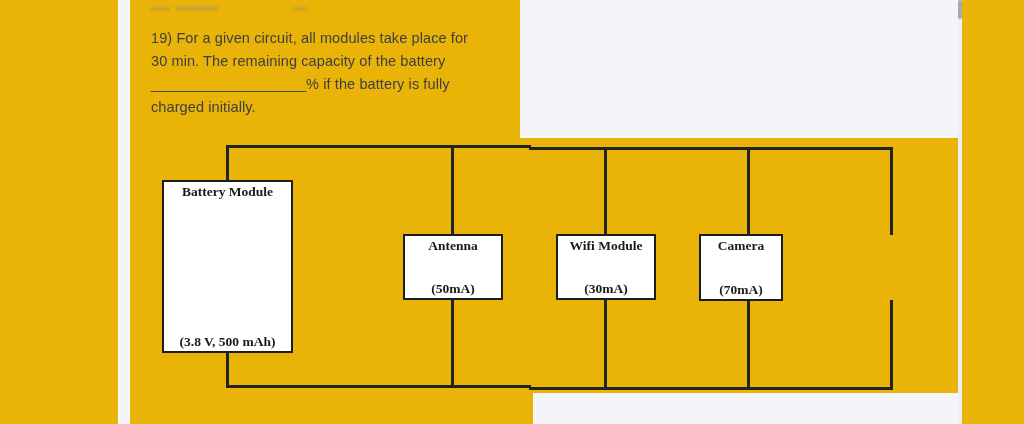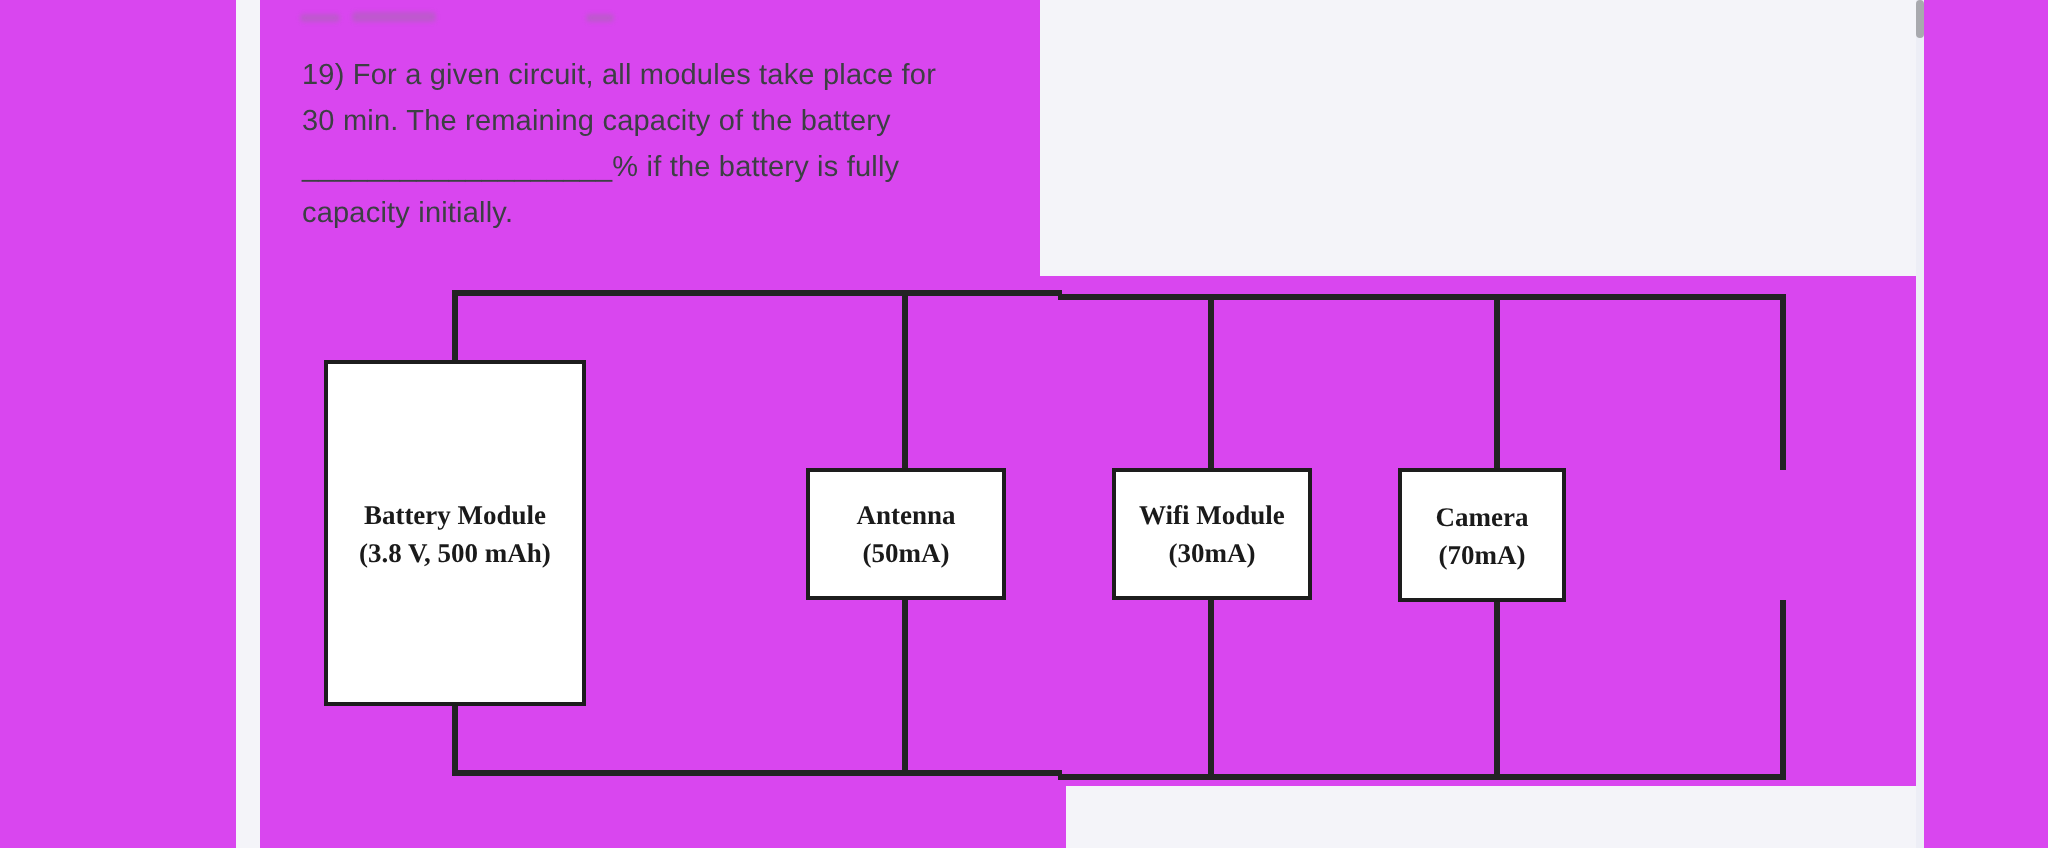--- a/index.html
+++ b/index.html
@@ -1,21 +1,21 @@
 <!DOCTYPE html>
 <html><head>
 <meta charset="utf-8">
 <style>
   * { margin: 0; padding: 0; box-sizing: border-box; }
   html, body { background: #ffffff; }
   #page {
     position: relative;
     width: 1024px;
     height: 424px;
-    background: #d946ef;
+    background: #eab308;
     overflow: hidden;
     font-family: "Liberation Sans", sans-serif;
   }
   .abs { position: absolute; }
   .panel { background: #f4f4f9; }
   
   #question {
     left: 151px; top: 27px; width: 360px;
     color: #3c4043;
     font-size: 14.5px;
@@ -27,21 +27,21 @@
   .smudge { background: rgba(128,128,134,0.30); filter: blur(1px); border-radius: 2px; }
   
   .wire { background: #232323; }
   
   .module-box {
     background: #ffffff;
     border: 2.5px solid #1d1d1d;
     display: flex;
     flex-direction: column;
     align-items: center;
-    justify-content: center;
+    justify-content: space-between;
     text-align: center;
     font-family: "Liberation Serif", serif;
     font-weight: bold;
     color: #1a1a1a;
     font-size: 13.5px;
     line-height: 19px;
   }
   .module-name, .module-spec { white-space: nowrap; }
   
   #scroll-track { left: 958px; top: 0; width: 4px; height: 424px; background: #edeef6; }
@@ -57,21 +57,21 @@
   <div class="abs panel" style="left:533px; top:393px; width:425px; height:31px;"></div>
 
   <div class="abs smudge" style="left:150px; top:7px; width:20px; height:4px;"></div>
   <div class="abs smudge" style="left:176px; top:6px; width:42px; height:5px;"></div>
   <div class="abs smudge" style="left:293px; top:7px; width:14px; height:4px;"></div>
 
   <div id="question" class="abs">
     <div class="q-line">19) For a given circuit, all modules take place for</div>
     <div class="q-line">30 min. The remaining capacity of the battery</div>
     <div class="q-line">___________________% if the battery is fully</div>
-    <div class="q-line">capacity initially.</div>
+    <div class="q-line">charged initially.</div>
   </div>
 
   <div class="abs wire" style="left:226px; top:145px; width:305px; height:3px;"></div>
   <div class="abs wire" style="left:529px; top:147px; width:364px; height:3px;"></div>
 
   <div class="abs wire" style="left:226px; top:385px; width:305px; height:3px;"></div>
   <div class="abs wire" style="left:529px; top:387px; width:364px; height:3px;"></div>
 
   <div class="abs wire" style="left:226px; top:145px; width:3px; height:36px;"></div>
   <div class="abs wire" style="left:226px; top:352px; width:3px; height:36px;"></div>

